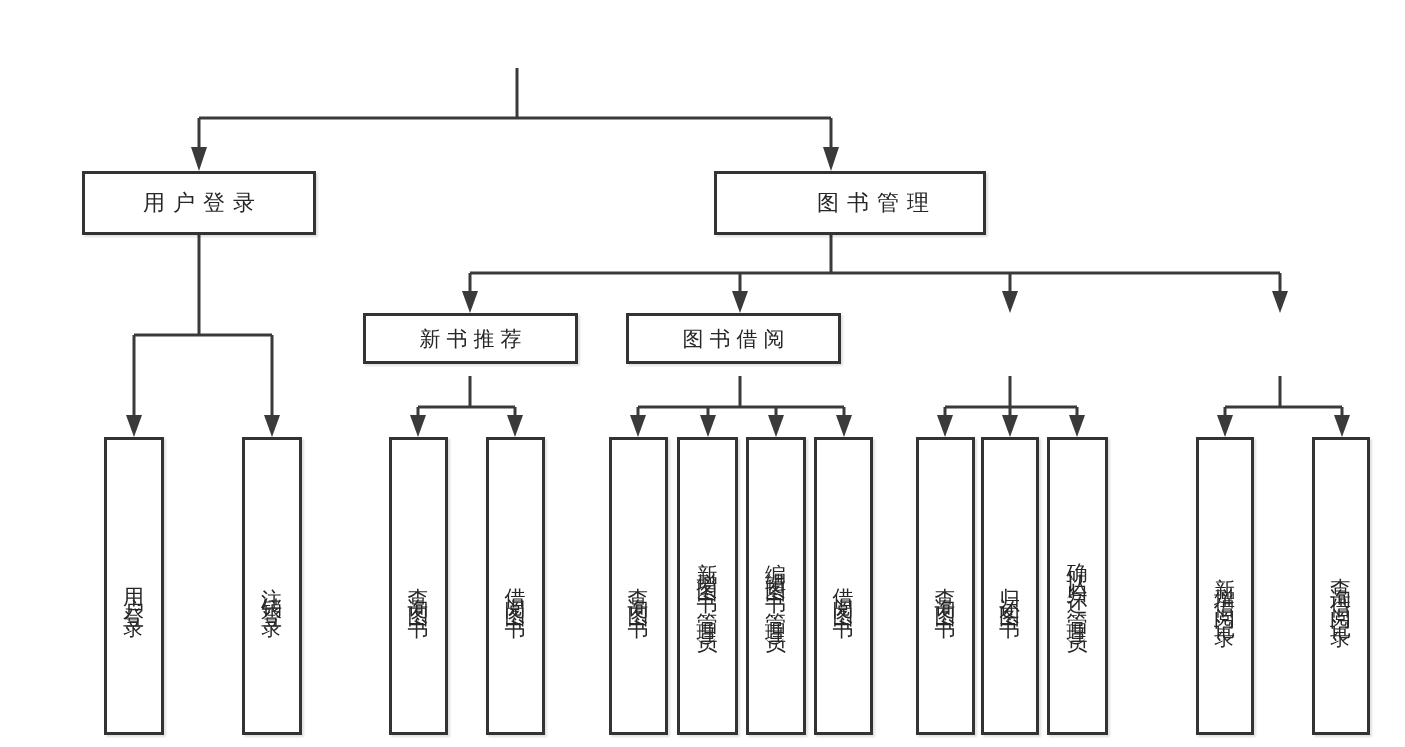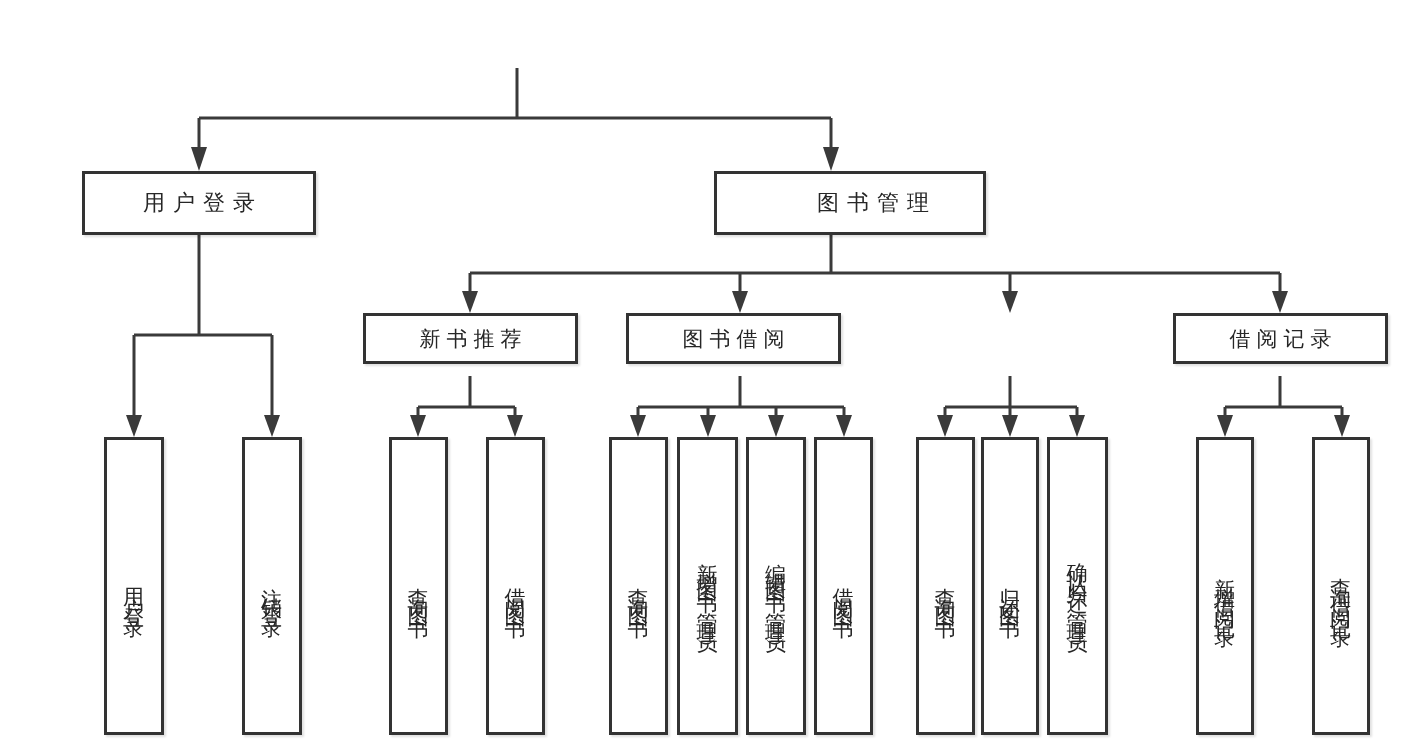--- a/index.html
+++ b/index.html
@@ -66,21 +66,20 @@
       <polygon points="1334,415 1350,415 1342,437"></polygon>
     </g>
   </svg>
 
 
   <div class="box lvl2" style="left:82px; width:234px;">用户登录</div>
   <div class="box lvl2" style="left:714px; width:272px;padding-left:46px;">图书管理</div>
 
   <div class="box lvl3" style="left:363px;">新书推荐</div>
   <div class="box lvl3" style="left:619px;margin-left:7px;">图书借阅</div>
-  <div class="box lvl3" style="left:1173px;">借阅记录</div>
 
   <div class="box leaf" style="left:104px; width:60px;">
     <span class="vtext">用户登录</span>
   </div>
   <div class="box leaf" style="left:242px; width:60px;">
     <span class="vtext">注销登录</span>
   </div>
 
   <div class="box leaf" style="left:389px; width:59px;">
     <span class="vtext">查询图书</span>

